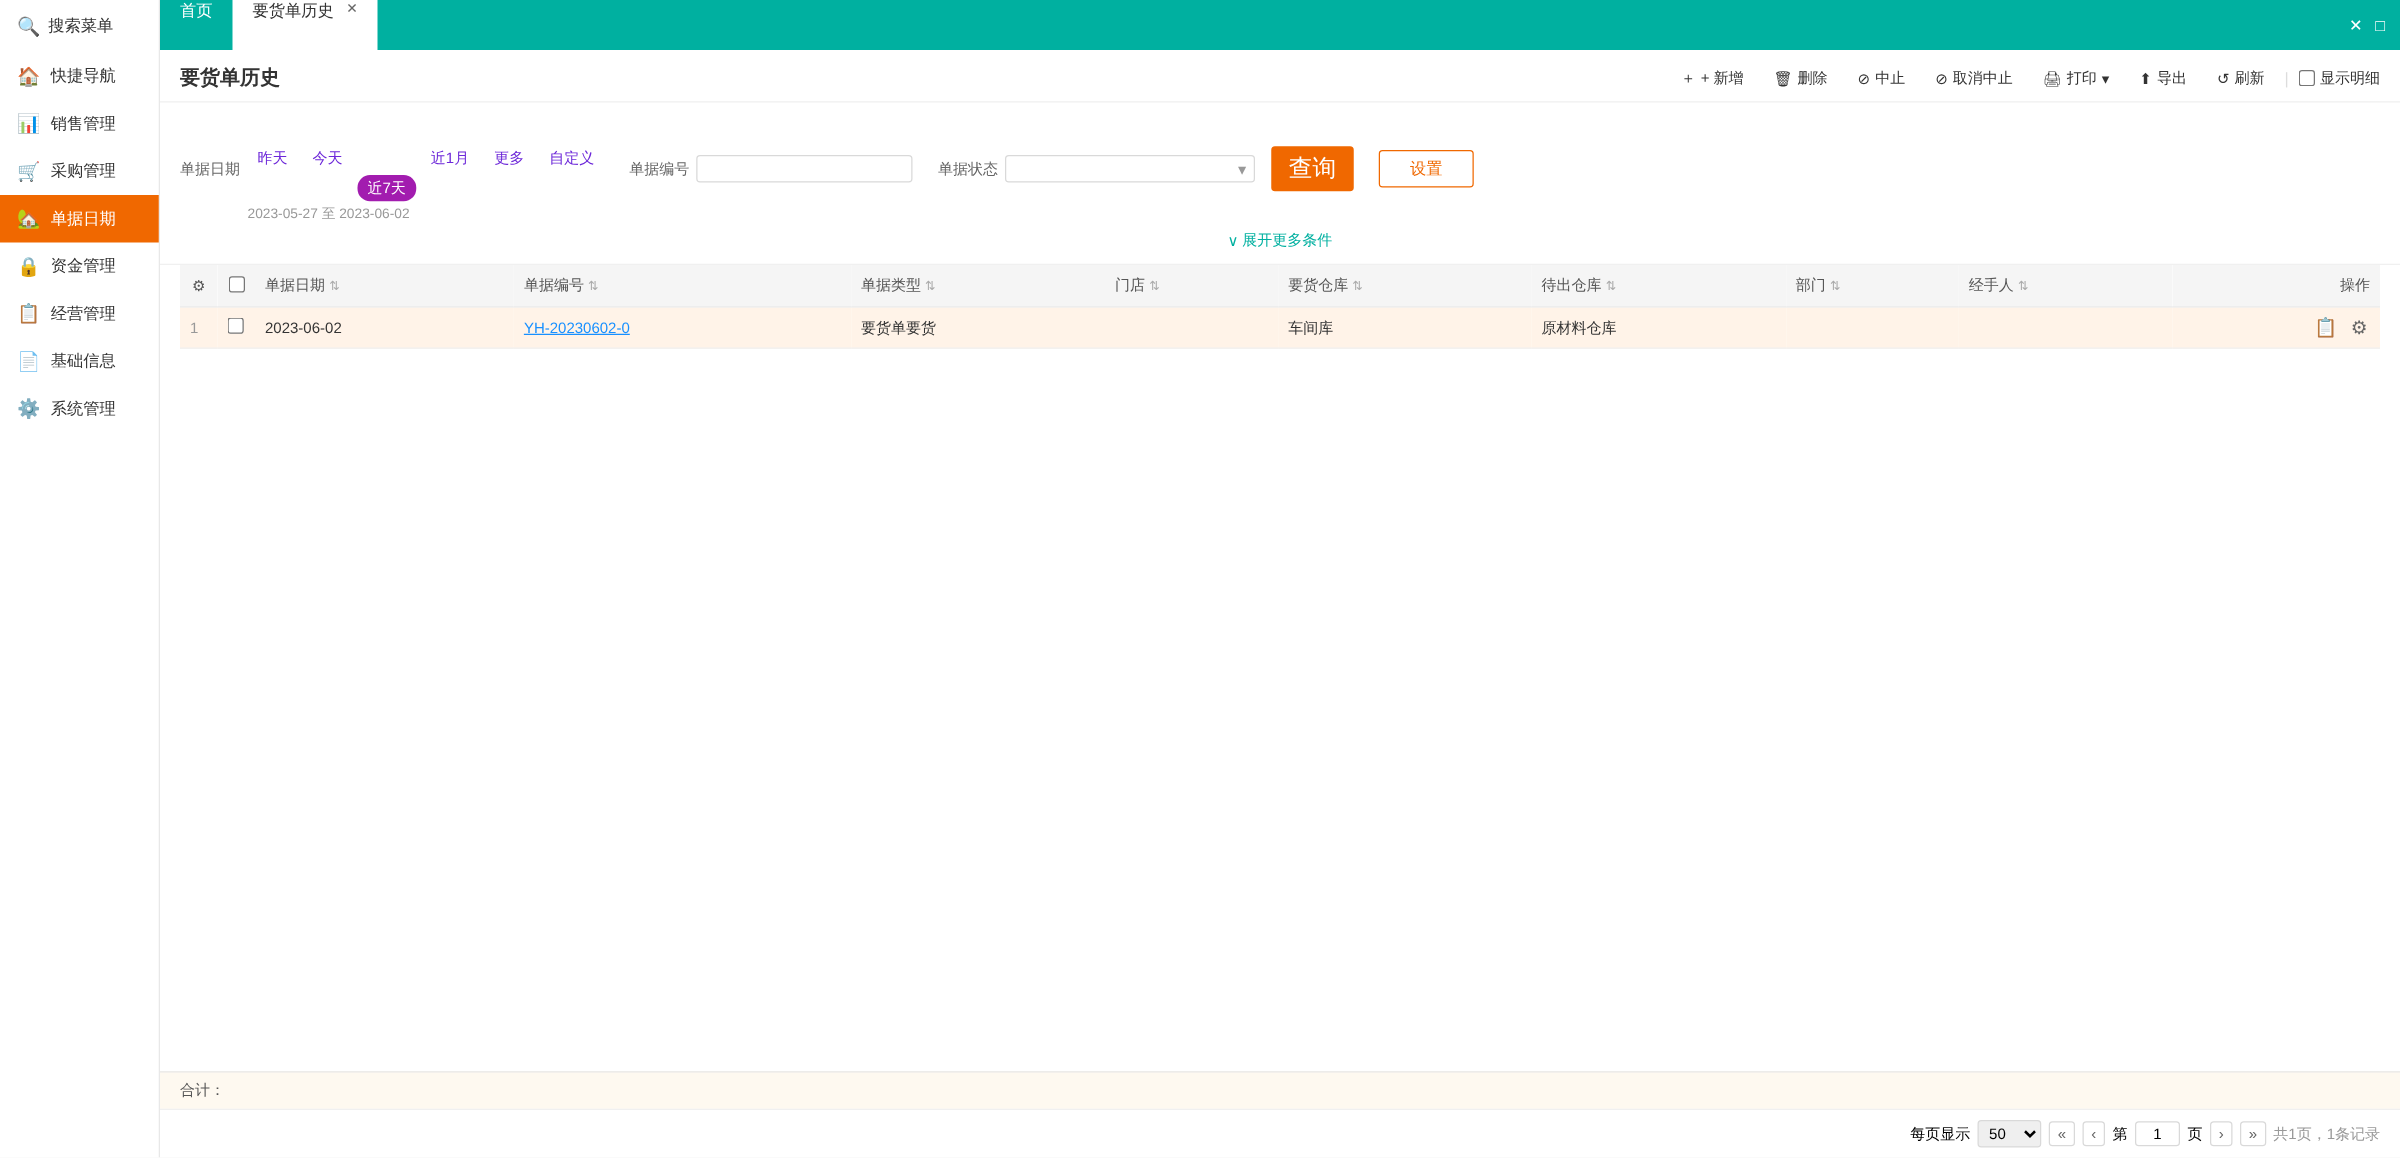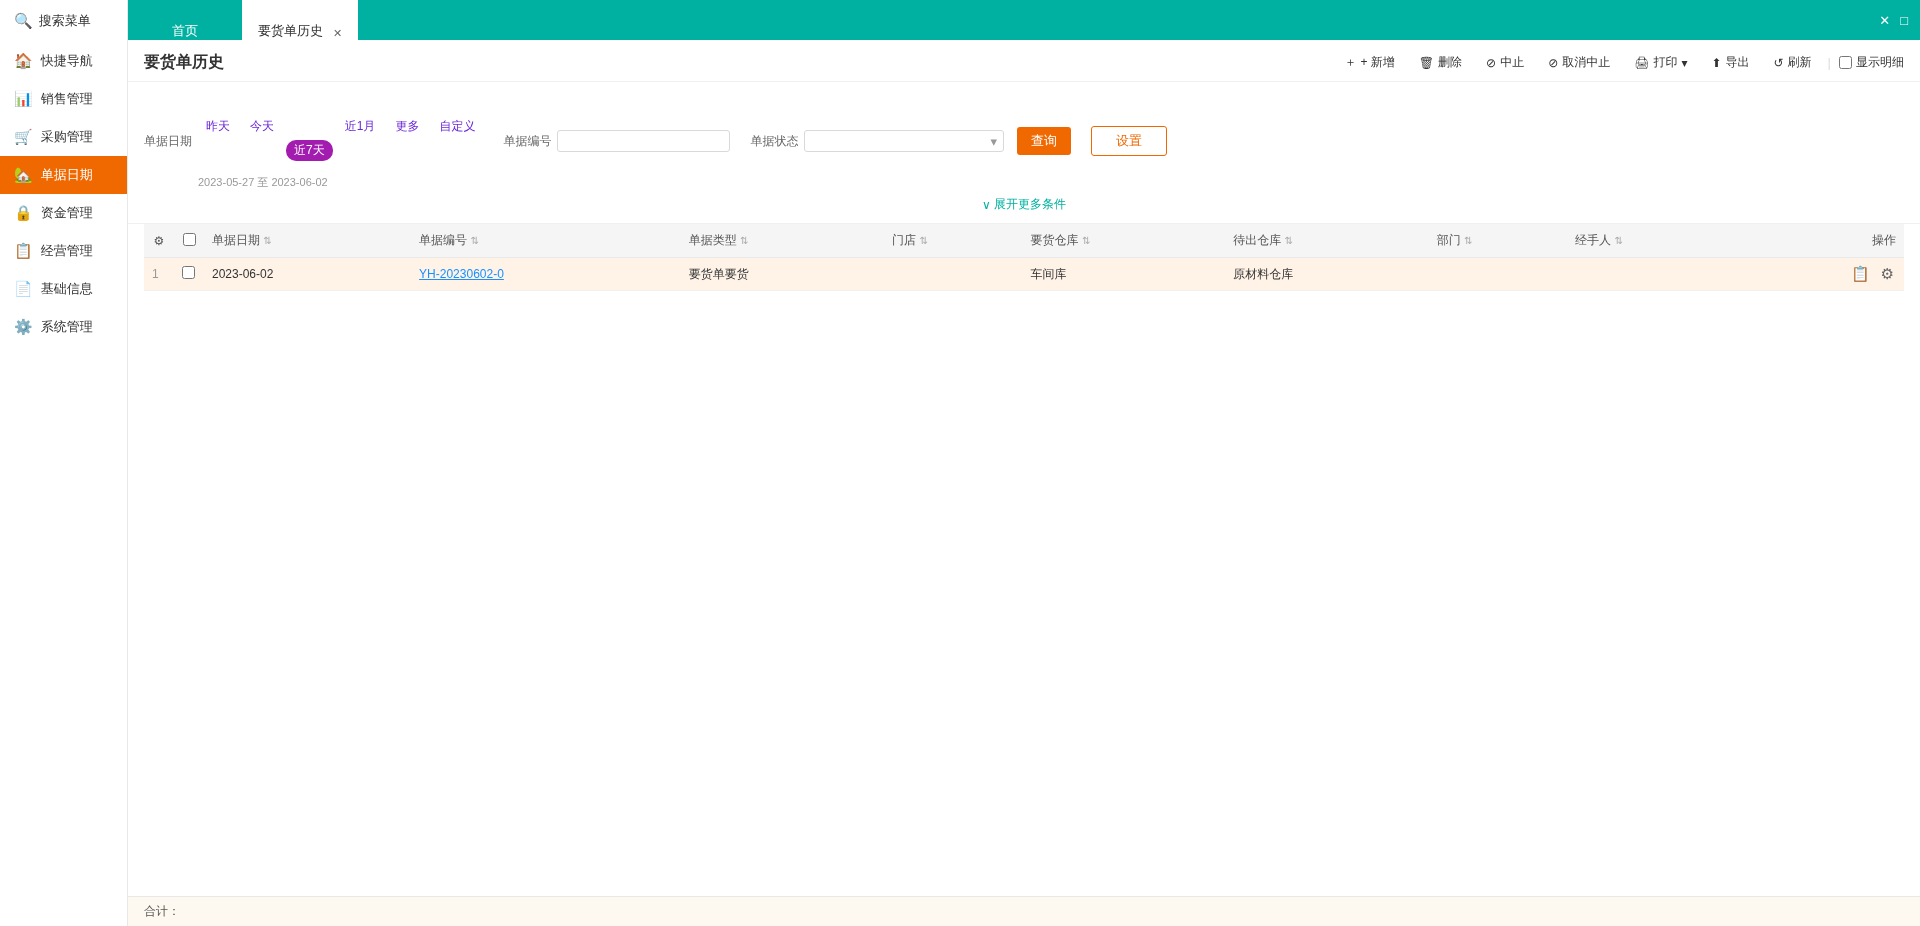--- a/index.html
+++ b/index.html
@@ -44,28 +44,27 @@
     .topbar {
       height: 40px;
       background: #00b0a0;
       display: flex;
       align-items: center;
       padding: 0 0 0 0;
       flex-shrink: 0;
     }
     .topbar-tab {
       display: flex;
-      align-items: flex-end;
+      align-items: flex-start;
       height: 100%;
       padding: 0 16px;
       color: #fff;
       font-size: 13px;
       cursor: pointer;
       gap: 6px;
-      margin-left: 28px;
     }
     .topbar-tab.home { background: transparent; }
     .topbar-tab.active { background: #fff; color: #333; border-radius: 0; }
     .topbar-tab .close-btn { font-size: 11px; color: #666; margin-left: 4px; cursor: pointer; }
     .topbar-right {
       margin-left: auto;
       display: flex;
       align-items: center;
       gap: 10px;
       padding-right: 12px;
@@ -99,21 +98,21 @@
       background: none;
       border: none;
     }
     .btn-primary {
       background: #f06800;
       color: #fff;
       border: none;
       padding: 5px 14px;
       border-radius: 3px;
       cursor: pointer;
-      font-size: 13px;
+      font-size: 19px;
     }
     .btn-secondary {
       background: #fff;
       color: #f06800;
       border: 1px solid #f06800;
       padding: 5px 24px;
       border-radius: 3px;
       cursor: pointer;
       font-size: 13px;
     }
@@ -129,21 +128,21 @@
     .filter-label { color: #666; font-size: 12px; white-space: nowrap; }
     .date-filters { display: flex; align-items: center; gap: 4px; }
     .date-chip {
       padding: 2px 8px;
       border-radius: 10px;
       font-size: 12px;
       cursor: pointer;
       color: #6d28d9;
     }
     .date-chip.active { background: #a21caf; color: #fff; margin-top: 48px; }
-    .date-range-text { font-size: 11px; color: #999; margin-top: 14px; }
+    .date-range-text { font-size: 11px; color: #999; margin-top: 2px; }
     .filter-input {
       border: 1px solid #d9d9d9;
       border-radius: 3px;
       padding: 3px 8px;
       font-size: 12px;
       min-width: 160px;
       outline: none;
     }
     .expand-more {
       color: #00b0a0;
@@ -456,14 +455,30 @@
             </td>
           </tr>
         </tbody>
       </table>
     </div>
 
     <div class="table-footer">
       <span>合计：</span>
     </div>
 
+    <div class="pagination">
+      <span>每页显示</span>
+      <select class="pagination-select">
+        <option>50</option>
+        <option>20</option>
+        <option>100</option>
+      </select>
+      <button class="pagination-btn">«</button>
+      <button class="pagination-btn">‹</button>
+      <span>第</span>
+      <input class="pagination-input" type="text" value="1" style="">
+      <span>页</span>
+      <button class="pagination-btn">›</button>
+      <button class="pagination-btn">»</button>
+      <span class="pagination-info">共1页，1条记录</span>
+    </div>
   </div>
 </div>
 
 </body></html>

